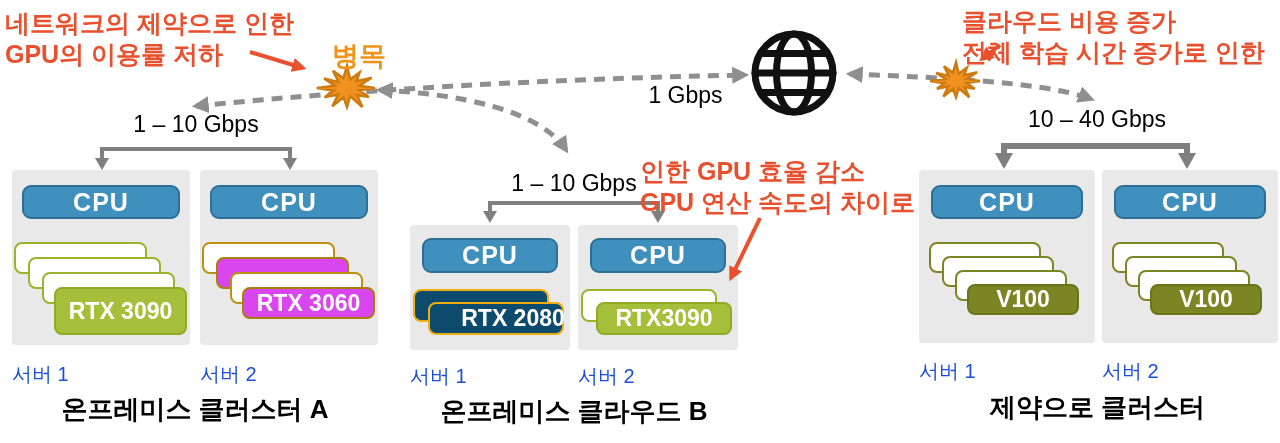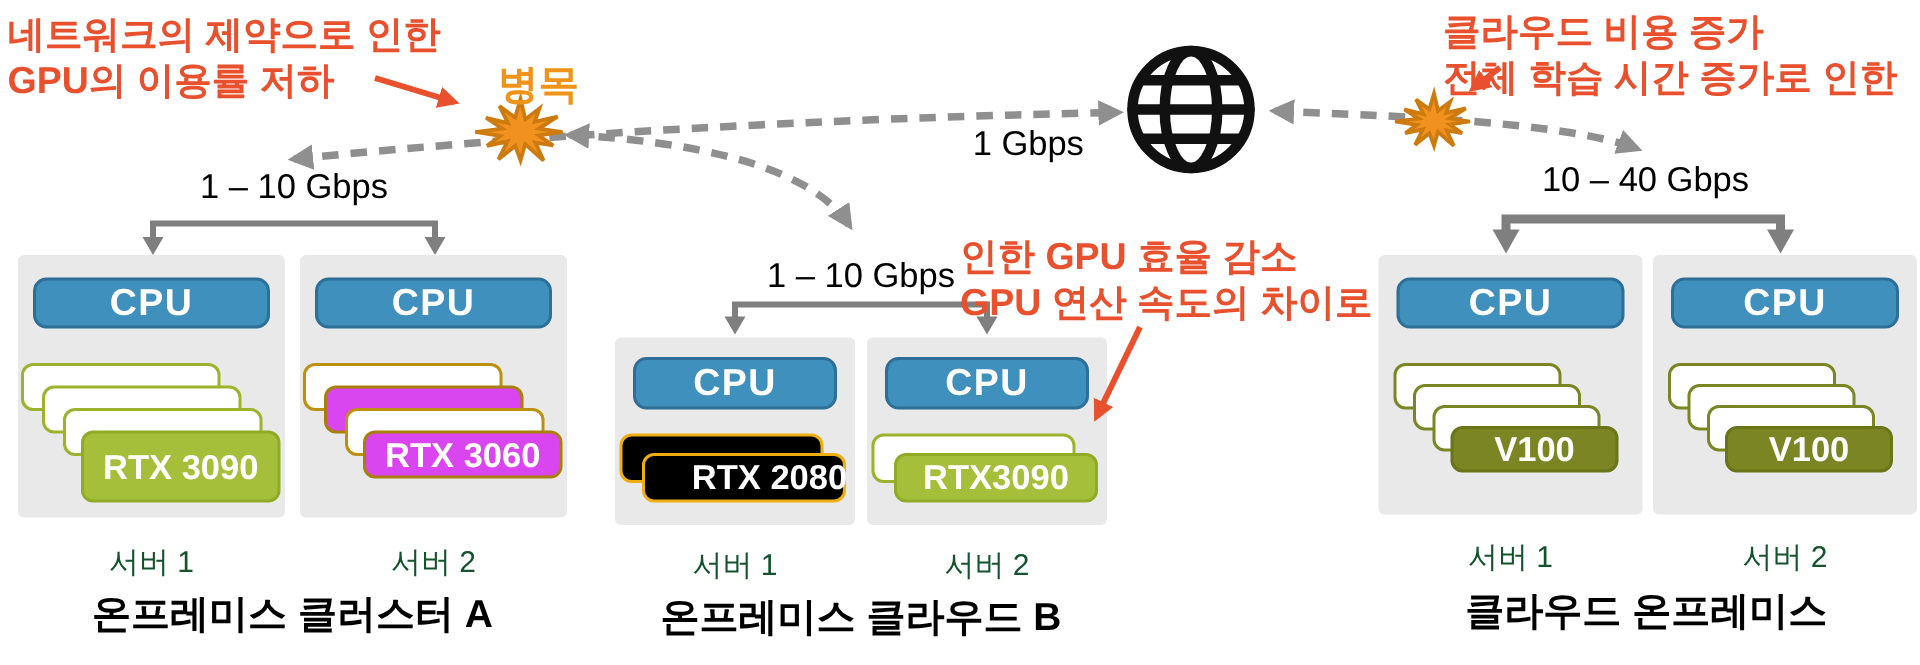--- a/index.html
+++ b/index.html
@@ -13,24 +13,24 @@
     position:absolute;background:#4090bd;border:2px solid #2d6f96;border-radius:9px;
     color:#fff;font-weight:bold;font-size:25px;display:flex;align-items:center;justify-content:center;
     letter-spacing:1px;
   }
   .card{position:absolute;background:#fff;border-radius:8px;}
   .card.lbl{display:flex;align-items:center;justify-content:center;color:#fff;font-weight:bold;font-size:23px;white-space:nowrap;}
   .green-o{border:2.5px solid #9db32e;}
   .green-f{background:#a6bf3a;border:2.5px solid #92ab26;}
   .gold-o{border:2.5px solid #bd9110;}
   .gold-f{background:#d946ef;border:2.5px solid #a87f09;}
-  .amber-f{background:#000000;border:2.5px solid #efae10;padding-left:34px;}
+  .amber-f{background:#0c4a6e;border:2.5px solid #efae10;padding-left:34px;}
   .olive-o{border:2.5px solid #7b8523;}
   .olive-f{background:#7b8523;border:2.5px solid #6a7419;}
-  .server-label{position:absolute;text-align:center;font-size:20px;color:#14532d;z-index:6;}
+  .server-label{position:absolute;font-size:20px;color:#1d4ed8;z-index:6;}
   .cluster-title{position:absolute;text-align:center;font-size:26px;font-weight:600;color:#000;z-index:6;}
   .rate-label{position:absolute;text-align:center;font-size:23px;color:#000;z-index:6;white-space:nowrap;}
   .note{position:absolute;text-align:left;font-size:25px;font-weight:bold;color:#e8502e;line-height:31px;z-index:6;white-space:nowrap;}
   .bottleneck{position:absolute;text-align:center;font-size:27px;font-weight:bold;color:#ef9418;z-index:6;white-space:nowrap;}
   .overlay{position:absolute;left:0;top:0;z-index:5;pointer-events:none;}
 </style>
 </head>
 <body>
 
 <div class="stage">
@@ -150,15 +150,15 @@
 
   <div class="server-label" style="left:12px;top:361px;width:178px">서버 1</div>
   <div class="server-label" style="left:200px;top:361px;width:178px">서버 2</div>
   <div class="server-label" style="left:410px;top:363px;width:160px">서버 1</div>
   <div class="server-label" style="left:578px;top:363px;width:160px">서버 2</div>
   <div class="server-label" style="left:919px;top:358px;width:176px">서버 1</div>
   <div class="server-label" style="left:1102px;top:358px;width:176px">서버 2</div>
 
   <div class="cluster-title" style="left:12px;top:392px;width:366px">온프레미스 클러스터 A</div>
   <div class="cluster-title" style="left:405px;top:394px;width:338px">온프레미스 클라우드 B</div>
-  <div class="cluster-title" style="left:917px;top:390px;width:361px">클라우드 온프레미스</div>
+  <div class="cluster-title" style="left:917px;top:390px;width:361px">제약으로 클러스터</div>
 
 </div>
 
 </body></html>

